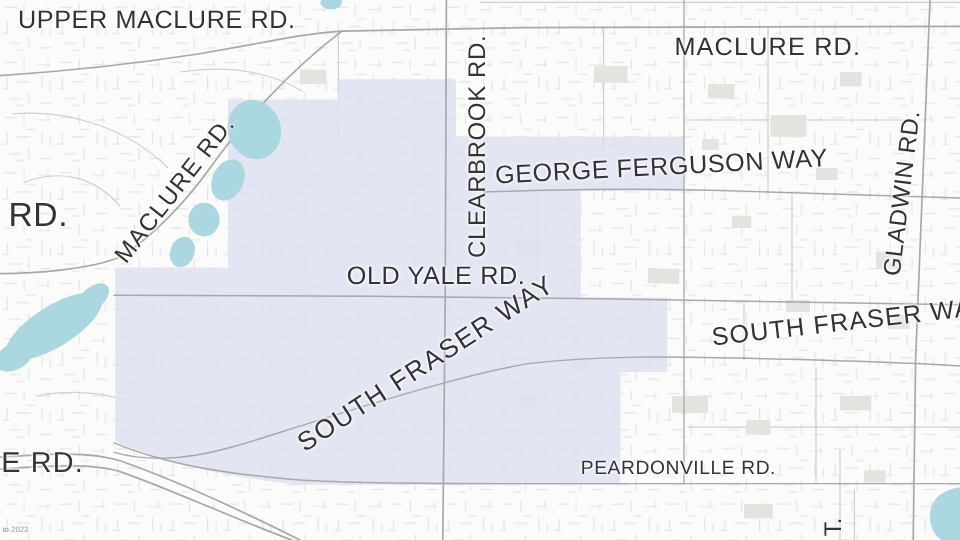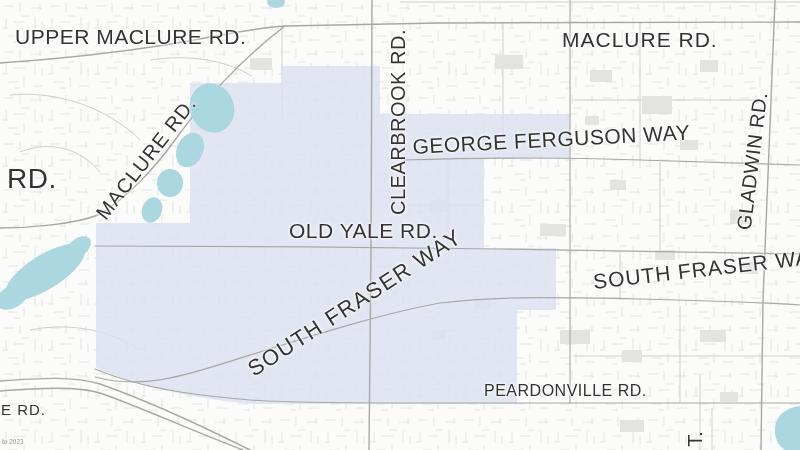--- a/index.html
+++ b/index.html
@@ -104,21 +104,21 @@
       <g>
         <ellipse cx="45" cy="272" rx="46" ry="17" transform="rotate(-32 45 272)"></ellipse>
         <ellipse cx="78" cy="248" rx="15" ry="9" transform="rotate(-40 78 248)"></ellipse>
         <ellipse cx="12" cy="297" rx="17" ry="11" transform="rotate(-30 12 297)"></ellipse>
       </g>
       <path d="M800 406 C785 408 776 416 775 428 C774 440 780 448 788 452 L800 452 Z"></path>
       <ellipse cx="276" cy="2" rx="9" ry="6"></ellipse>
     </g>
   </svg>
 
-  <div class="lbl" style="left:15px;top:6px;font-size:21px;letter-spacing:.5px;margin-top:20px;">UPPER MACLURE RD.</div>
+  <div class="lbl" style="left:15px;top:6px;font-size:21px;letter-spacing:.5px;">UPPER MACLURE RD.</div>
 
   <div class="lbl" style="left:562px;top:29px;font-size:21px;letter-spacing:1px;">MACLURE RD.</div>
 
   <div class="lbl" style="left:7px;top:165px;font-size:28px;letter-spacing:.5px;">RD.</div>
 
   <div class="lbl ctr" style="left:146px;top:158px;font-size:20px;letter-spacing:1px;transform:translate(-50%,-50%) rotate(-52deg);">MACLURE RD.</div>
 
   <div class="lbl ctr" style="left:398px;top:122px;font-size:20px;letter-spacing:.5px;transform:translate(-50%,-50%) rotate(-90deg);">CLEARBROOK RD.</div>
 
   <div class="lbl" style="left:412px;top:136px;font-size:21px;letter-spacing:.5px;transform-origin:left top;transform:rotate(-3deg);">GEORGE FERGUSON WAY</div>
@@ -126,19 +126,19 @@
   <div class="lbl ctr" style="left:752px;top:161px;font-size:20px;letter-spacing:.5px;transform:translate(-50%,-50%) rotate(-83deg);">GLADWIN RD.</div>
 
   <div class="lbl" style="left:249px;top:220px;font-size:21px;letter-spacing:.5px;margin-left:40px;">OLD YALE RD.</div>
 
   <div class="lbl ctr" style="left:355px;top:303px;font-size:22px;letter-spacing:1.5px;transform:translate(-50%,-50%) rotate(-33deg);">SOUTH FRASER WAY</div>
 
   <div class="lbl" style="left:592px;top:271px;font-size:21px;letter-spacing:1px;transform-origin:left top;transform:rotate(-6.5deg);">SOUTH FRASER WAY</div>
 
   <div class="lbl" style="left:484px;top:383px;font-size:16px;letter-spacing:.5px;">PEARDONVILLE RD.</div>
 
-  <div class="lbl" style="left:1px;top:374px;font-size:15px;letter-spacing:1px;margin-top:28px;">E RD.</div>
+  <div class="lbl" style="left:1px;top:374px;font-size:24px;letter-spacing:1px;">E RD.</div>
 
   <div class="lbl ctr" style="left:695px;top:439px;font-size:20px;transform:translate(-50%,-50%) rotate(-90deg);">T.</div>
 
   <div class="attrib" style="left:2px;top:438px;">to 2023</div>
 
 </div>
 
 </body></html>

